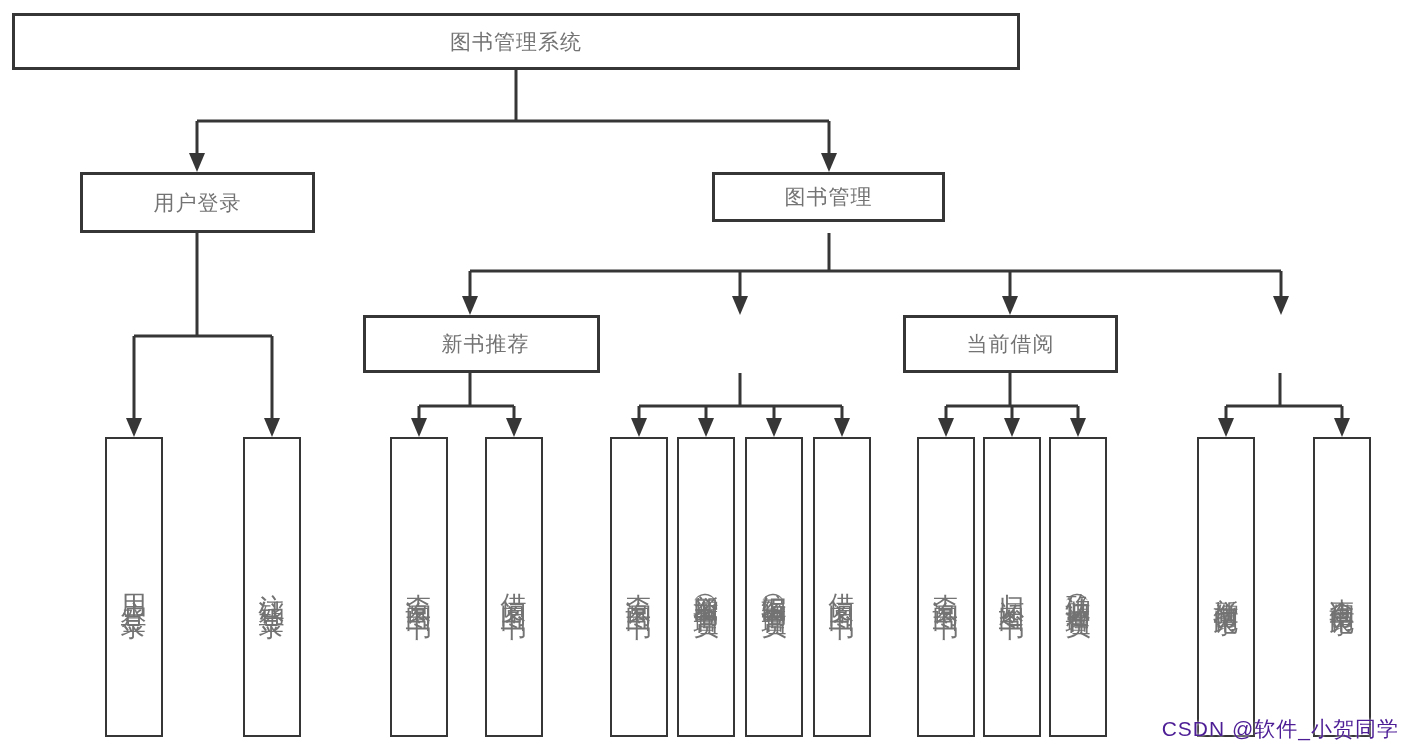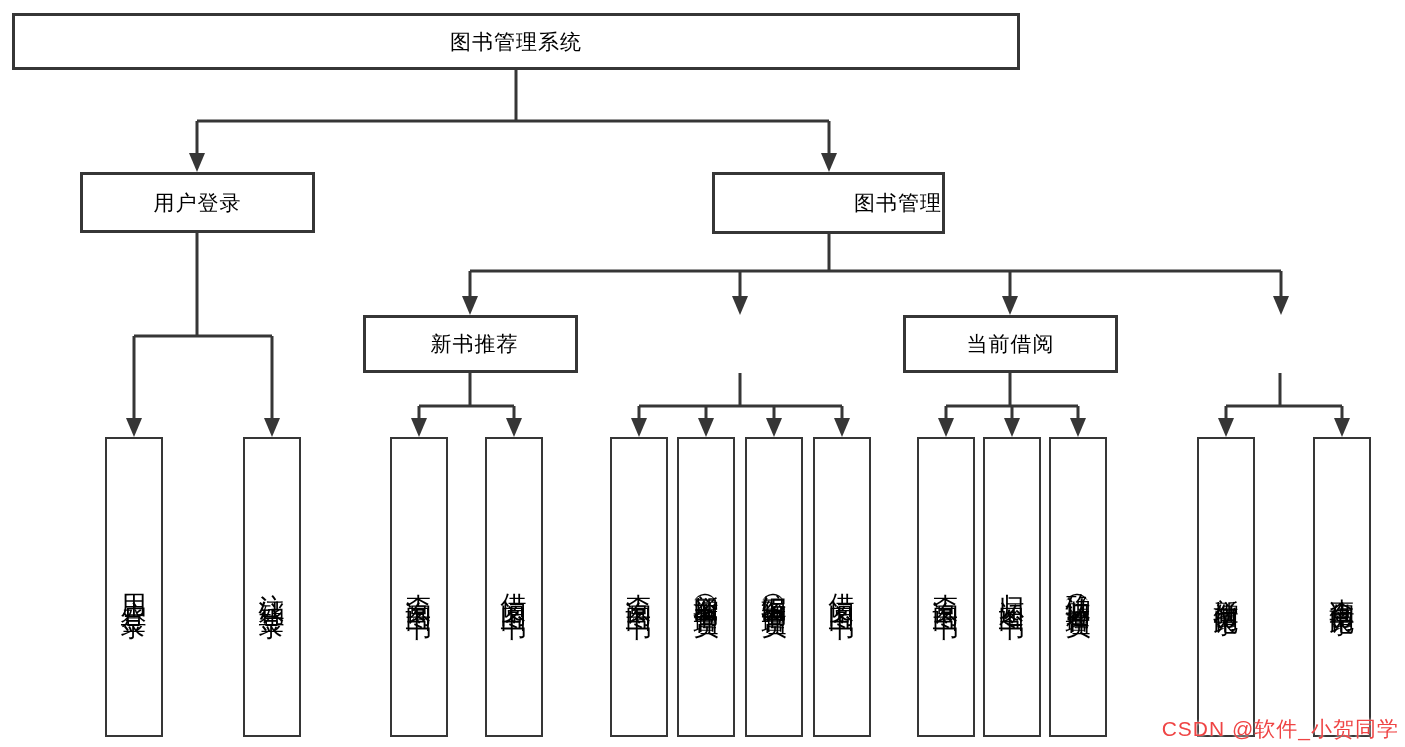--- a/index.html
+++ b/index.html
@@ -21,21 +21,21 @@
     width: 1405px; height: 747px;
   }
   .box {
     position: absolute;
     box-sizing: border-box;
     background: #ffffff;
     border: 3px solid #363636;
     display: flex;
     align-items: center;
     justify-content: center;
-    color: #000000;
+    color: #737373;
   }
   .hbox {
     font-size: 21px;
     letter-spacing: 1px;
     white-space: nowrap;
   }
   .vbox {
     border-width: 2.5px;
   }
   .vbox .vtext {
@@ -45,22 +45,22 @@
     letter-spacing: 7px;
     line-height: 1;
   }
   .vbox.long .vtext {
     font-size: 25px;
     letter-spacing: 3px;
   }
   
   .n-root { left: 12px;  top: 13px;  width: 1008px; height: 57px; }
   .n-l2a  { left: 80px;  top: 172px; width: 235px;  height: 61px; }
-  .n-l2b  { left: 712px; top: 172px; width: 233px;  height: 62px; justify-content: flex-end; }
-  .n-l3a  { left: 363px; top: 315px; width: 215px;  height: 58px; padding-left: 8px; }
+  .n-l2b  { left: 712px; top: 172px; width: 233px;  height: 50px; }
+  .n-l3a  { left: 363px; top: 315px; width: 237px;  height: 58px; padding-left: 8px; }
   .n-l3b  { left: 633px; top: 315px; width: 215px;  height: 58px; }
   .n-l3c  { left: 903px; top: 315px; width: 215px;  height: 58px; }
   .n-l3d  { left: 1173px;top: 315px; width: 215px;  height: 58px; }
   .leaf   { top: 437px; width: 58px; height: 300px; }
   .n-a1 { left: 105px; }
   .n-a2 { left: 243px; }
   .n-b1 { left: 390px; }
   .n-b2 { left: 485px; }
   .n-c1 { left: 610px; }
   .n-c2 { left: 677px; }
@@ -69,21 +69,21 @@
   .n-d1 { left: 917px; }
   .n-d2 { left: 983px; }
   .n-d3 { left: 1049px; }
   .n-e1 { left: 1197px; }
   .n-e2 { left: 1313px; }
   .watermark {
     position: absolute;
     right: 6px;
     bottom: 4px;
     font-size: 21px;
-    color: #ef4444;
+    color: #4c1d95;
     letter-spacing: 1px;
     text-shadow: 0 0 3px #ffffff;
     white-space: nowrap;
   }
 </style>
 </head>
 <body>
 
 <div class="canvas">
 

